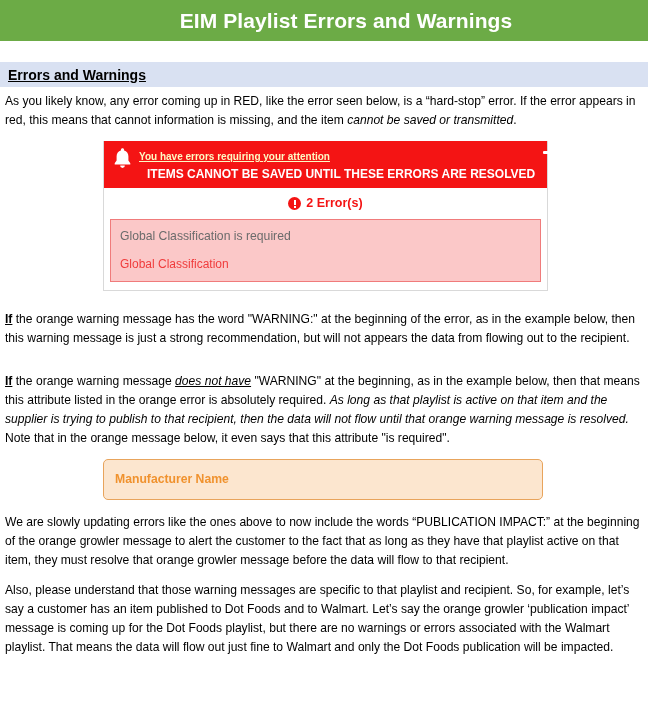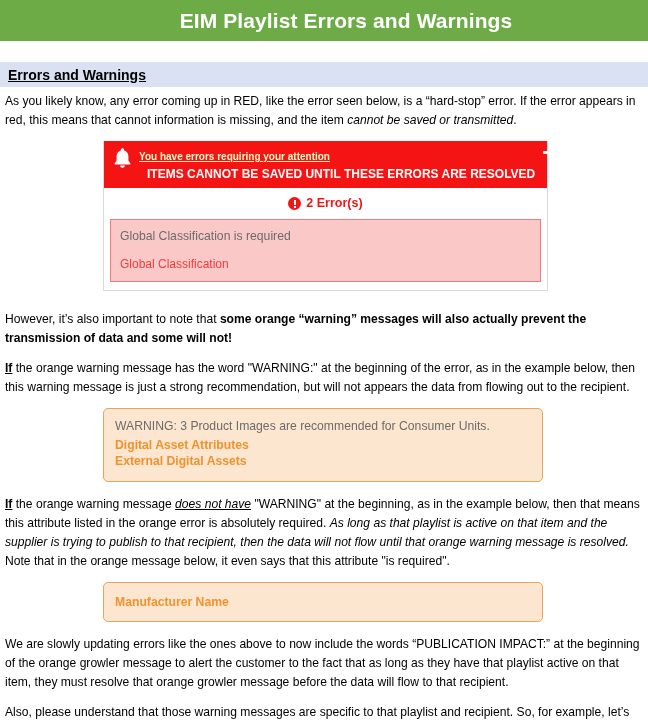--- a/index.html
+++ b/index.html
@@ -187,29 +187,23 @@
       </div>
 
       <div class="err-item-box">
         <div class="err-item-main">Global Classification is required</div>
         <div class="err-item-attr">Global Classification</div>
       </div>
     </div>
 
     <div class="spacer-md"></div>
 
-    <p class="para"><span>However, it’s also important to note that </span><span class="b">some orange “warning” messages will also actually prevent the transmission of data and some will not!</span></p>
 
     <p class="para"><span class="b u">If</span><span> the orange warning message has the word "WARNING:" at the beginning of the error, as in the example below, then this warning message is just a strong recommendation, but will not appears the data from flowing out to the recipient.</span></p>
 
-    <div class="warn-box">
-      <div class="warn-main">WARNING: 3 Product Images are recommended for Consumer Units.</div>
-      <div class="warn-attr first">Digital Asset Attributes</div>
-      <div class="warn-attr">External Digital Assets</div>
-    </div>
 
     <div class="spacer-sm"></div>
 
     <p class="para"><span class="b u">If</span><span> the orange warning message </span><span class="ui">does not have</span><span> "WARNING" at the beginning, as in the example below, then that means this attribute listed in the orange error is absolutely required. </span><span class="i">As long as that playlist is active on that item and the supplier is trying to publish to that recipient, then the data will not flow until that orange warning message is resolved.</span><span> Note that in the orange message below, it even says that this attribute "is required".</span></p>
 
     <div class="warn-box">
       <div class="warn-attr first">Manufacturer Name</div>
     </div>
 
     <div class="spacer-sm"></div>

